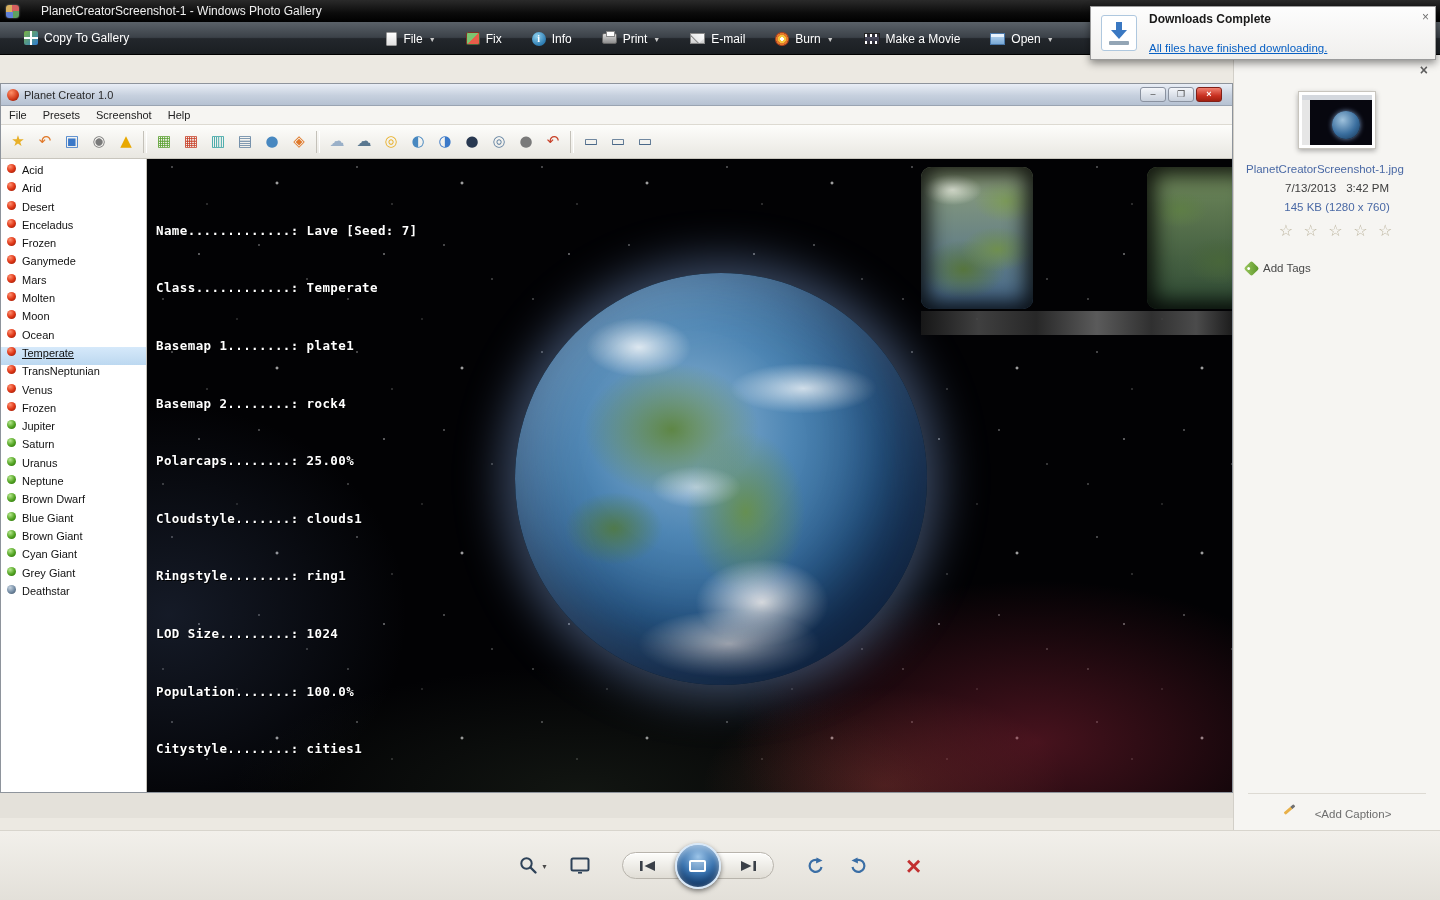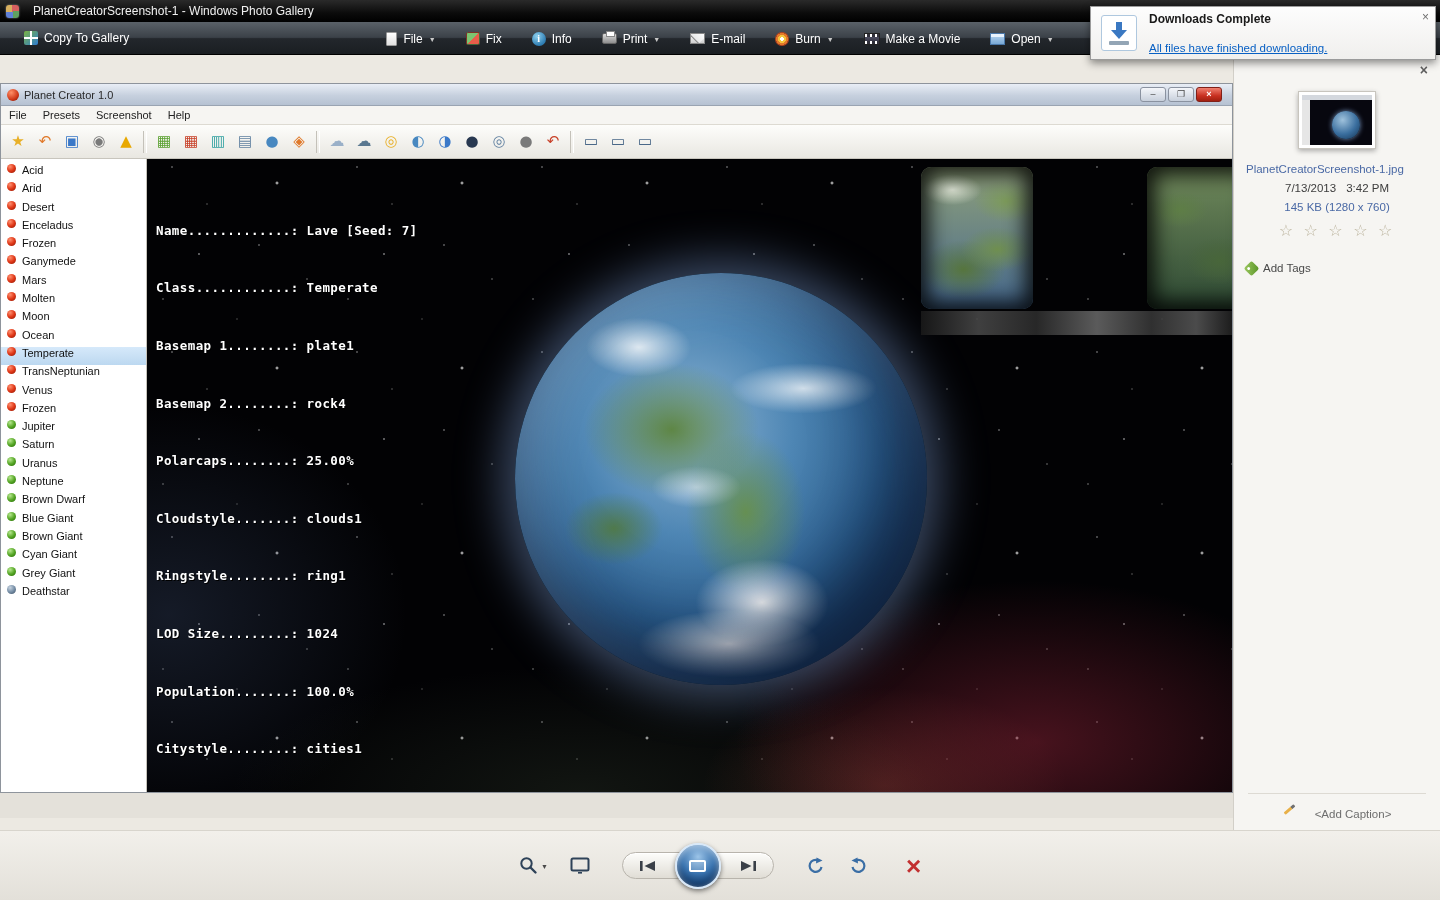--- a/index.html
+++ b/index.html
@@ -3,21 +3,21 @@
 <meta charset="utf-8">
 <style>
   * { margin:0; padding:0; box-sizing:border-box; }
   html,body { width:1440px; height:900px; overflow:hidden; }
   body { font-family:"Liberation Sans", sans-serif; }
   .screen { position:relative; width:1440px; height:900px; background:#ECE9E2; overflow:hidden; }
 
   
   .titlebar { position:absolute; left:0; top:0; width:1440px; height:22px;
     background:linear-gradient(#2A2A2A,#0B0B0B 60%,#000); color:#F0F0F0;
-    display:flex; align-items:center; padding:0 6px; font-size:12px; gap:14px; z-index:5; }
+    display:flex; align-items:center; padding:0 6px; font-size:12px; gap:22px; z-index:5; }
   .app-icon { width:13px; height:13px; border-radius:3px;
     background:conic-gradient(#D86060 0 25%, #60A060 0 50%, #6080D8 0 75%, #D8B060 0);
     box-shadow:0 0 2px rgba(255,255,255,.5); flex:0 0 auto; }
 
   
   .toolbar { position:absolute; left:0; top:22px; width:1440px; height:33px;
     background:linear-gradient(#5A6168,#3B4148 48%,#23272C 52%,#1A1E22);
     border-bottom:1px solid #000; color:#fff; font-size:12px;
     display:flex; align-items:center; z-index:4; }
   .copy-btn { display:flex; align-items:center; gap:6px; padding:0 24px; height:100%; cursor:default; }
@@ -96,21 +96,21 @@
   .pcti-glyph { font-size:15px; line-height:1; font-family:"DejaVu Sans",sans-serif; }
   .pcti.sep { width:4px; height:22px; border:none; border-left:1px solid #C4C1B9; border-right:1px solid #fff; margin:0 3px; border-radius:0; cursor:default; }
   .g-gold{color:#E8B028}.g-orange{color:#E07828}.g-blue{color:#3A78C8}.g-gray{color:#7A7A7A}
   .g-amber{color:#E8A800}.g-green{color:#5AA030}.g-red{color:#C84028}.g-teal{color:#30A0A0}
   .g-slate{color:#6080A0}.g-earth{color:#4888C0}.g-cloud{color:#9AB0C8}.g-cloud-dark{color:#5A7890}
   .g-dark{color:#283850}.g-screen{color:#4A6888}
 
   .pc-body { position:absolute; left:0; top:75px; right:0; bottom:0; display:flex; }
   .pc-presets { width:146px; background:#fff; border-right:1px solid #C5C2BA; padding-top:5px; overflow:hidden; }
   .preset-item { height:18.3px; display:flex; align-items:flex-start; gap:6px; padding:0 6px; font-size:11px; color:#111; cursor:pointer; }
-  .preset-item.selected { background:linear-gradient(#D6E9FA,#BCD8F0); }
+  .preset-item.selected { background:linear-gradient(#D6E9FA,#BCD8F0);text-decoration:underline; }
   .bullet { width:9px; height:9px; border-radius:50%; flex:0 0 auto; }
   .preset-item.red .bullet { background:radial-gradient(circle at 35% 30%, #FF9070, #E03818 50%, #8A1400); }
   .preset-item.green .bullet { background:radial-gradient(circle at 35% 30%, #B8E890, #58A828 50%, #206800); }
   .preset-item.gray .bullet { background:radial-gradient(circle at 35% 30%, #C8D4E0, #7890A8 50%, #3A4C60); }
 
   .pc-view { position:relative; flex:1; background:#020204; overflow:hidden; }
   .stars-layer { position:absolute; inset:0;
     background-image:
       radial-gradient(1px 1px at 25px 8px, rgba(255,255,255,.9), transparent),
       radial-gradient(1px 1px at 60px 45px, rgba(255,255,255,.55), transparent),

